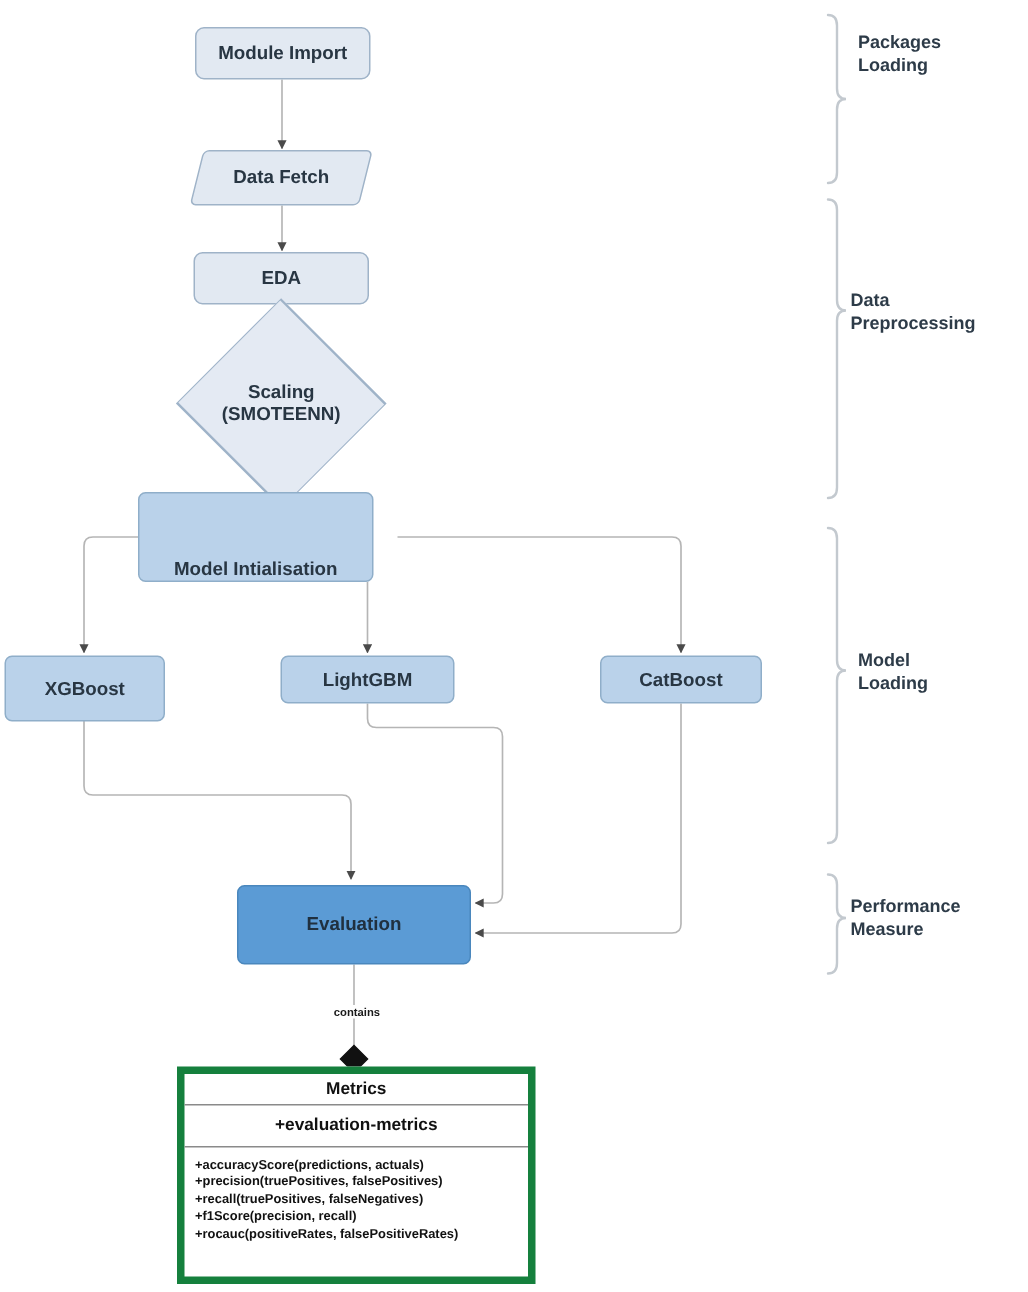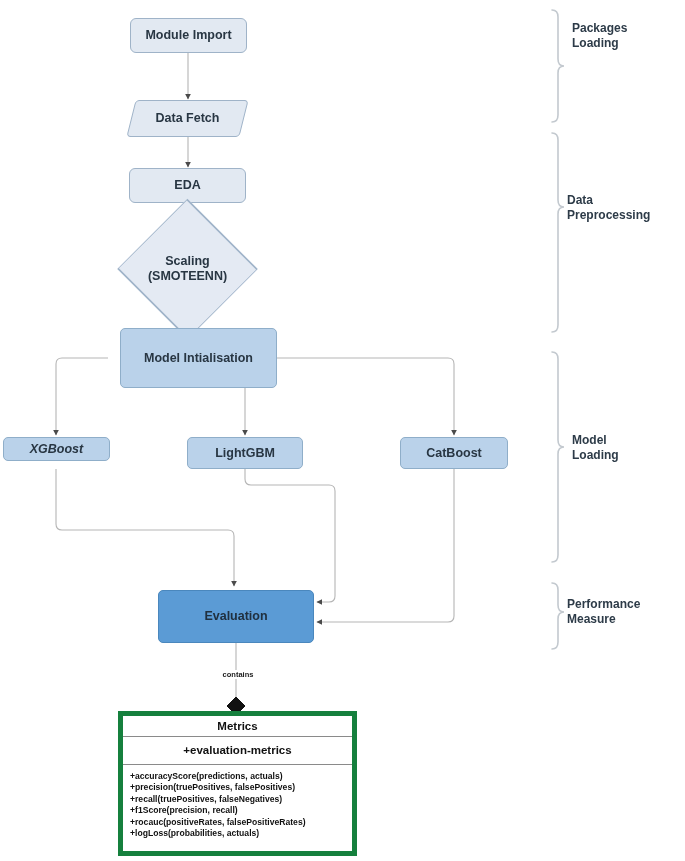--- a/index.html
+++ b/index.html
@@ -200,25 +200,25 @@
 </div>
 
 <div class="node n-diamond" style="left:117px; top:238px; width:141px; height:62px;">
   <span class="dshape"></span>
   <span class="dlabel">
     <span>Scaling</span><br>
     <span>(SMOTEENN)</span>
   </span>
 </div>
 
-<div class="node n-mid" style="left:120px; top:328px; width:157px; height:60px;">
+<div class="node n-mid" style="left:92px; top:328px; width:157px; height:60px;align-items:flex-end;">
   <span>Model Intialisation</span>
 </div>
 
-<div class="node n-mid" style="left:3px; top:437px; width:107px; height:24px;font-style:italic;">
+<div class="node n-mid" style="left:3px; top:437px; width:107px; height:44px;">
   <span>XGBoost</span>
 </div>
 
 <div class="node n-mid" style="left:187px; top:437px; width:116px; height:32px;">
   <span>LightGBM</span>
 </div>
 
 <div class="node n-mid" style="left:400px; top:437px; width:108px; height:32px;">
   <span>CatBoost</span>
 </div>
@@ -235,21 +235,20 @@
   <div class="cls-row cls-title">Metrics</div>
   <div class="cls-row cls-attrs">
     <div>+evaluation-metrics</div>
   </div>
   <div class="cls-row cls-methods">
     <div>+accuracyScore(predictions, actuals)</div>
     <div>+precision(truePositives, falsePositives)</div>
     <div>+recall(truePositives, falseNegatives)</div>
     <div>+f1Score(precision, recall)</div>
     <div>+rocauc(positiveRates, falsePositiveRates)</div>
-    <div>+logLoss(probabilities, actuals)</div>
   </div>
 </div>
 
 <div class="group-label" style="left:572px; top:21px; width:106px;">
   <span>Packages</span><br>
   <span>Loading</span>
 </div>
 
 <div class="group-label" style="left:567px; top:193px; width:118px;">
   <span>Data</span><br>

